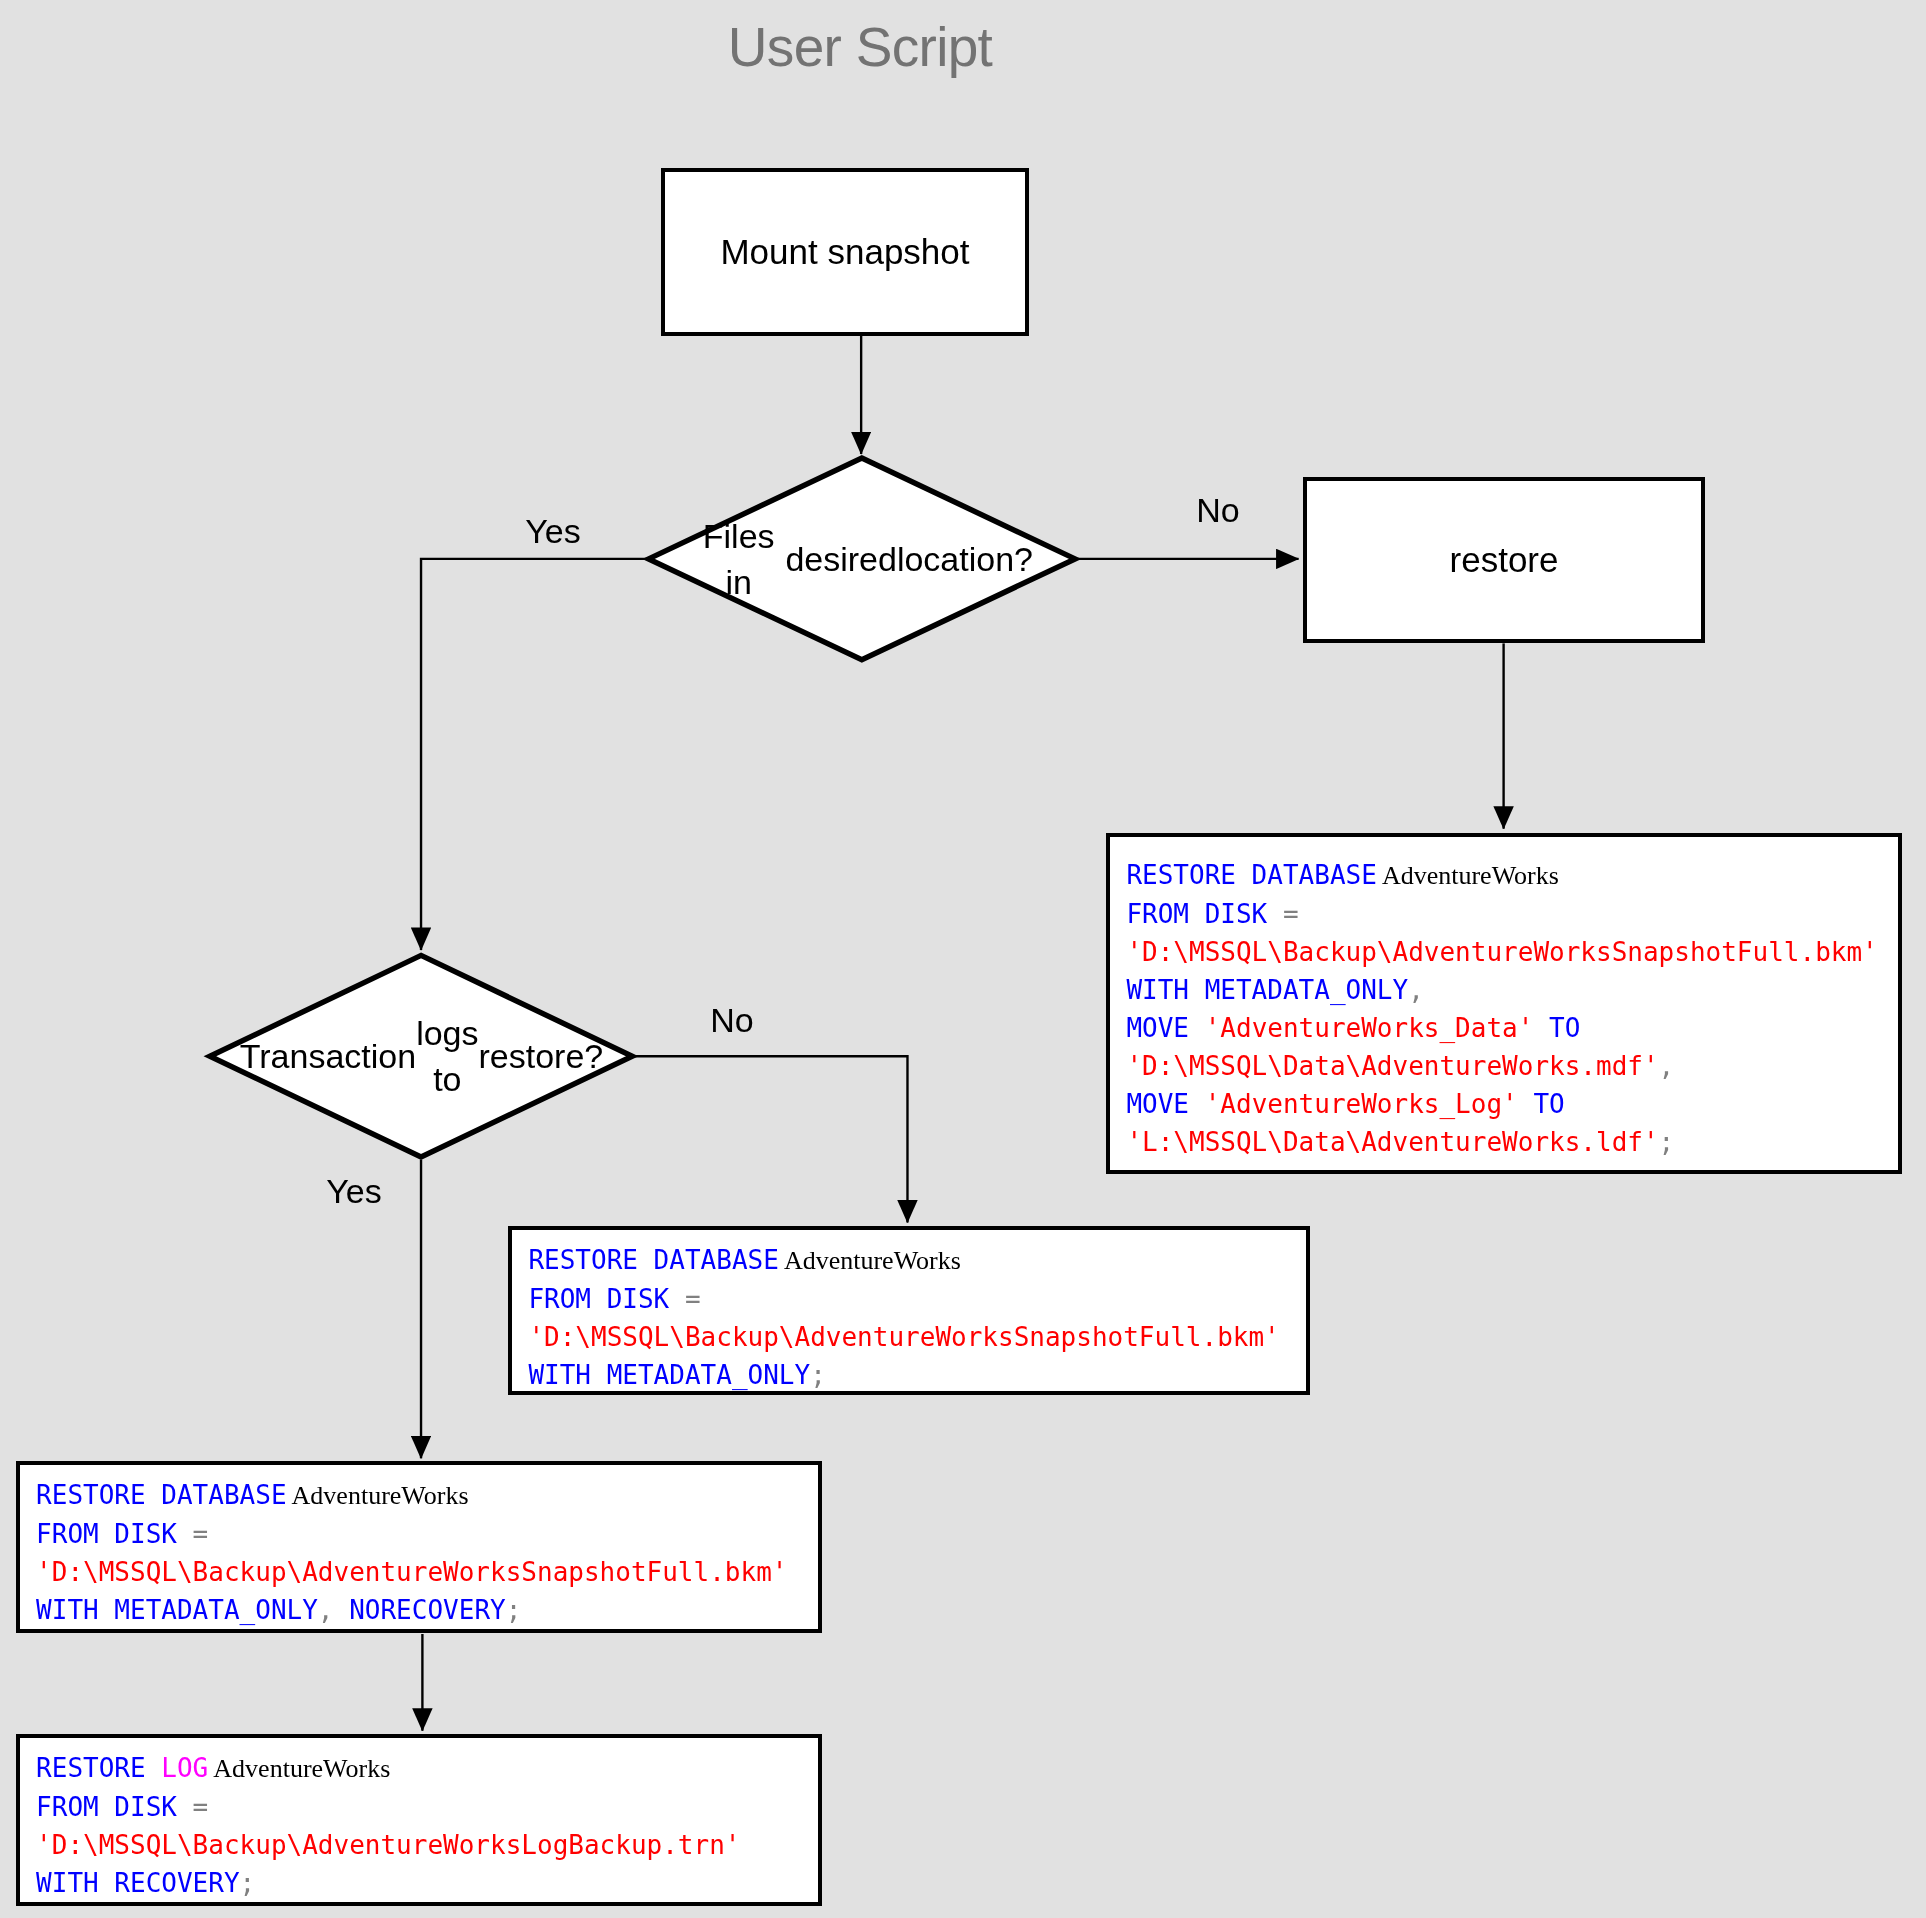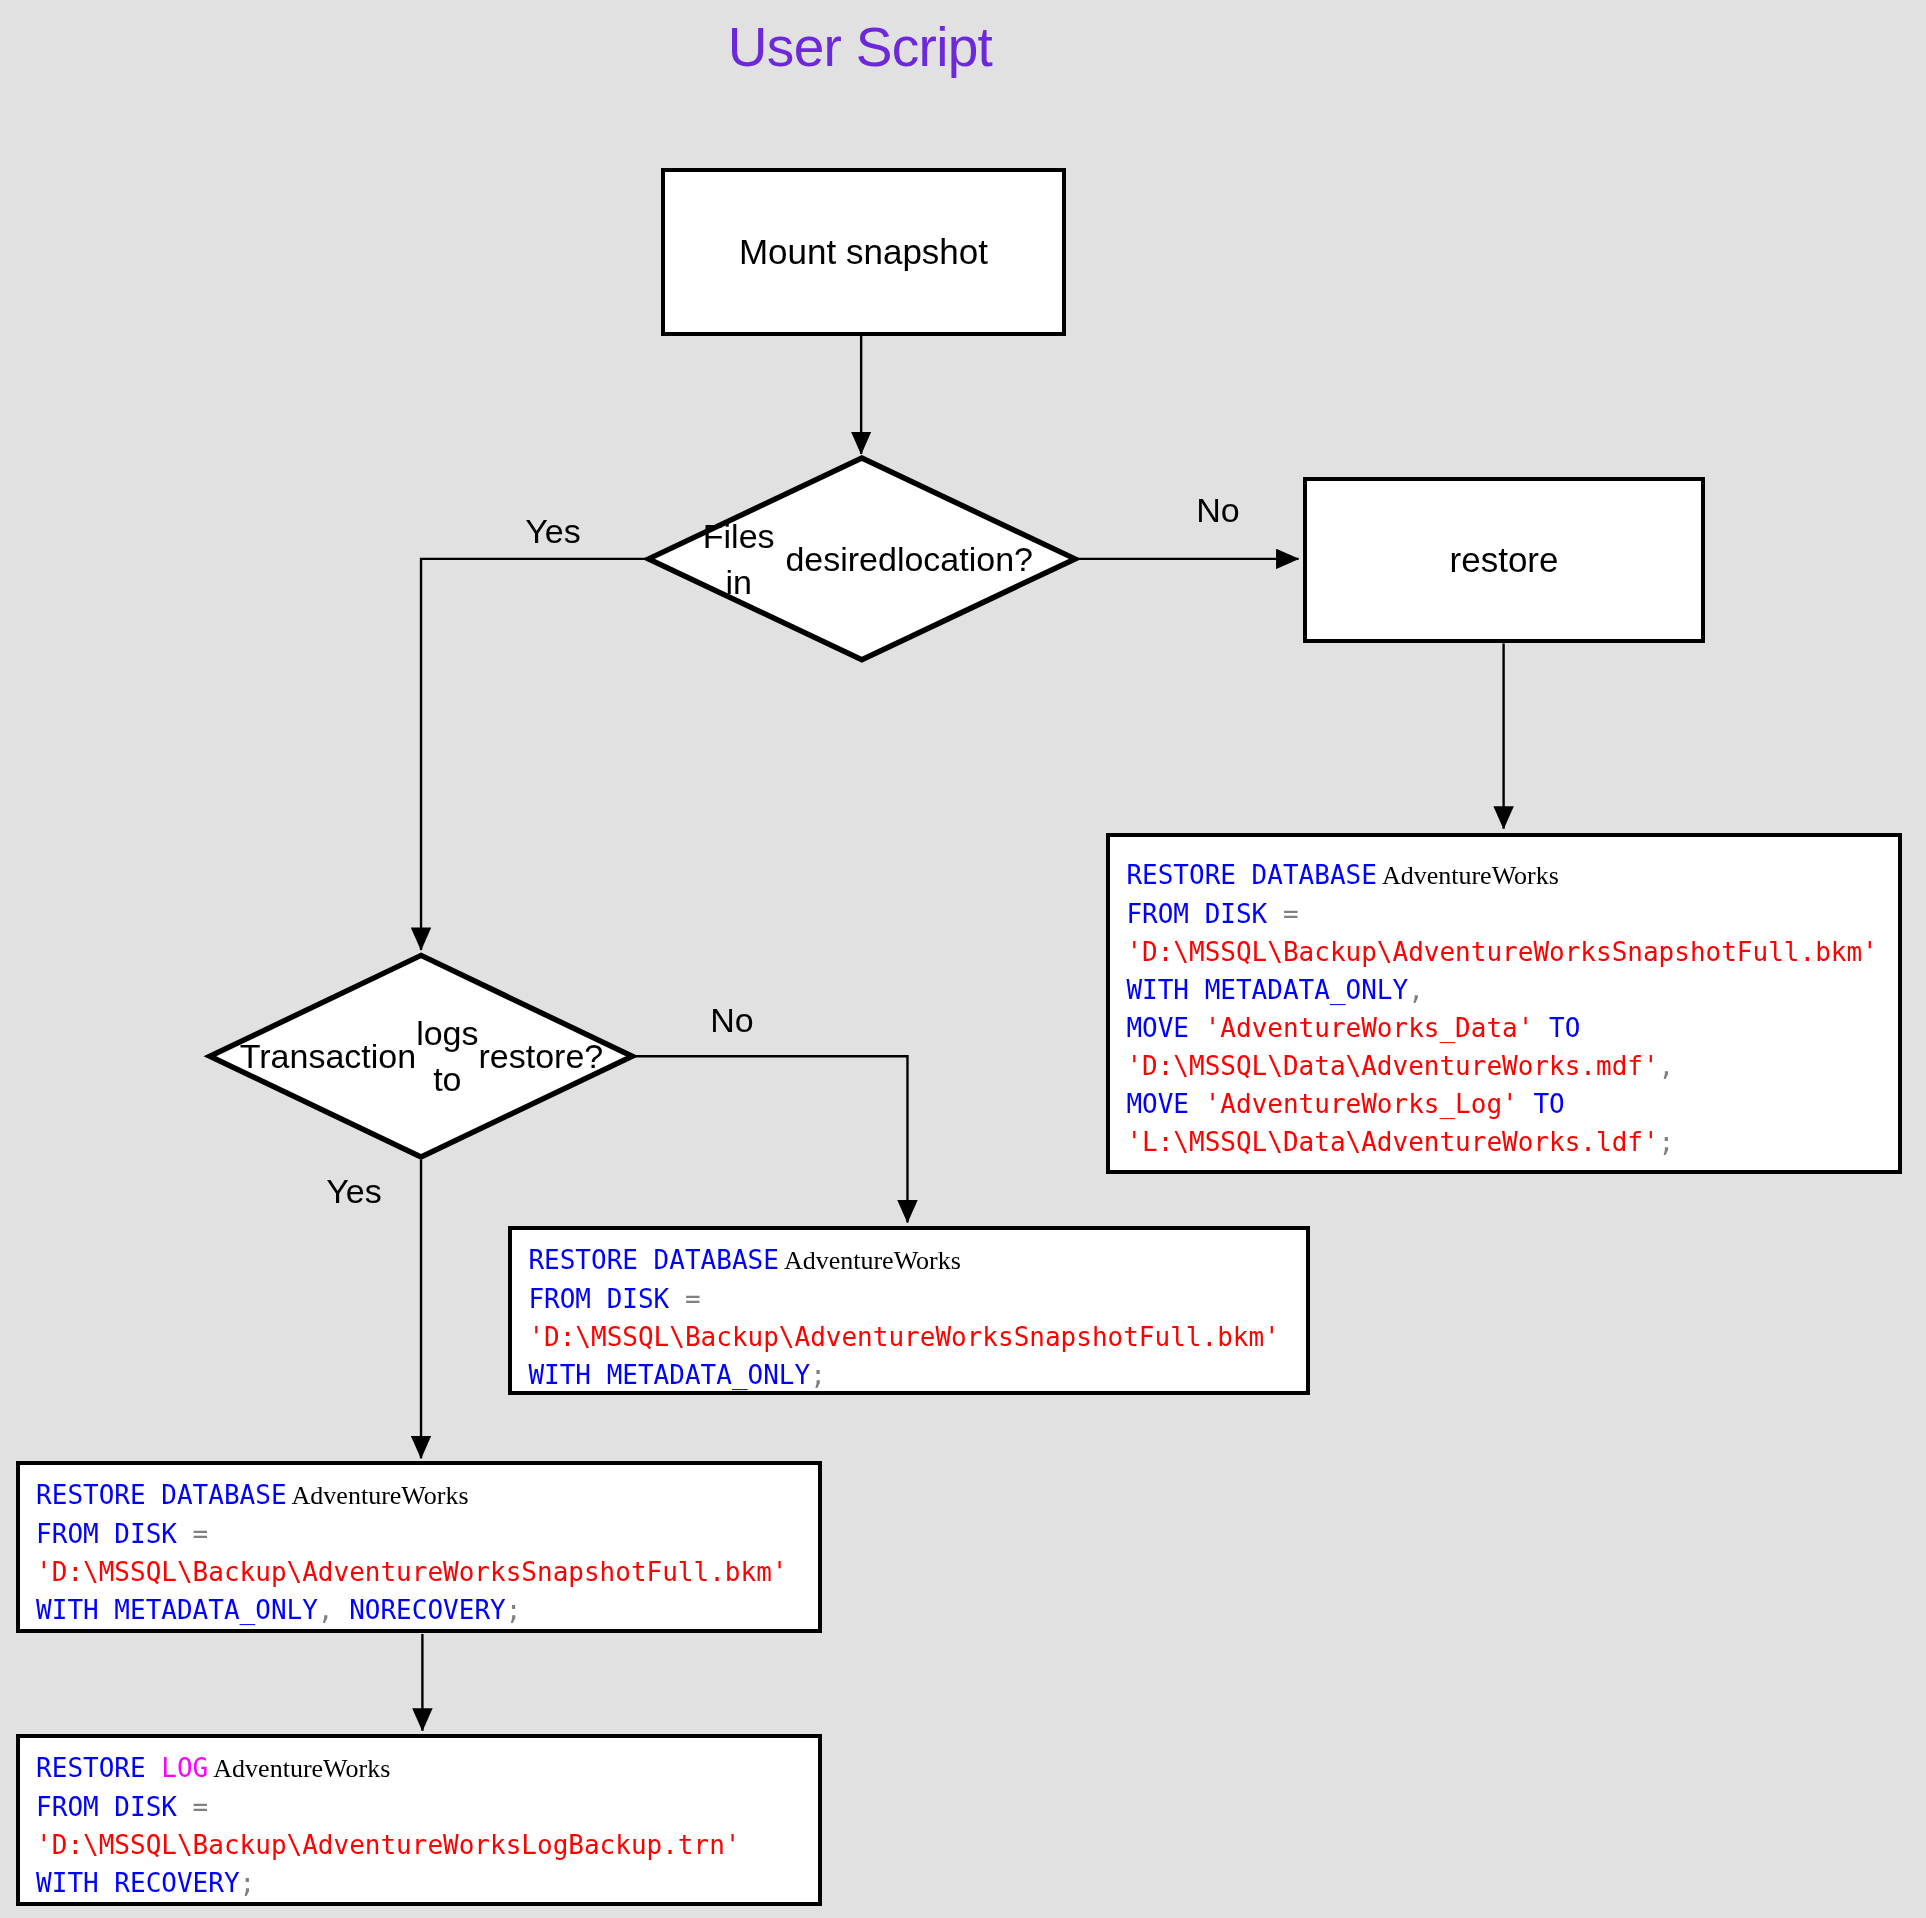--- a/index.html
+++ b/index.html
@@ -19,21 +19,21 @@
     position:relative;
     width:1926px;height:1919px;
     background:var(--c-background);
     overflow:hidden;
   }
   #wires{position:absolute;left:0;top:0;width:1926px;height:1919px;}
   #wires .connector{fill:none;stroke:var(--c-node-border);stroke-width:3.5;}
   #wires .diamond{fill:var(--c-node-fill);stroke:var(--c-node-border);stroke-width:8;}
   .page-title{
     position:absolute;left:860px;top:15px;transform:translateX(-50%);
-    font-size:55px;color:#6d28d9;white-space:nowrap;letter-spacing:-0.7px;
+    font-size:55px;color:#737373;white-space:nowrap;letter-spacing:-0.7px;
   }
   .node-box{
     position:absolute;background:var(--c-node-fill);
     border:4.8px solid var(--c-node-border);
     display:flex;flex-direction:column;align-items:center;justify-content:center;
     font-size:35px;color:#000;text-align:center;line-height:48px;
   }
   .diamond-label{
     position:absolute;display:flex;
     align-items:center;justify-content:center;
@@ -76,21 +76,21 @@
     <polyline class="connector" points="928,1550 1332,1550 1332,1794" marker-end="url(#arrow)"></polyline>
     <polyline class="connector" points="618,1702 618,2140" marker-end="url(#arrow)"></polyline>
     <polyline class="connector" points="620,2398 620,2540" marker-end="url(#arrow)"></polyline>
 
     <polygon class="diamond" points="1265,672 1578,820 1265,968 952,820"></polygon>
     <polygon class="diamond" points="618,1402 928,1550 618,1698 308,1550"></polygon>
   </svg>
 
   <div class="page-title">User Script</div>
 
-  <div class="node-box" style="left:661px;top:168px;width:405px;height:168px;">
+  <div class="node-box" style="left:661px;top:168px;width:368px;height:168px;">
     <span>Mount snapshot</span>
   </div>
 
   <div class="diamond-label" style="left:692px;top:461px;width:341px;height:196px;">
       <div>Files in</div>
       <div>desired</div>
       <div>location?</div>
     </div>
 
   <div class="node-box" style="left:1303px;top:477px;width:402px;height:166px;">

